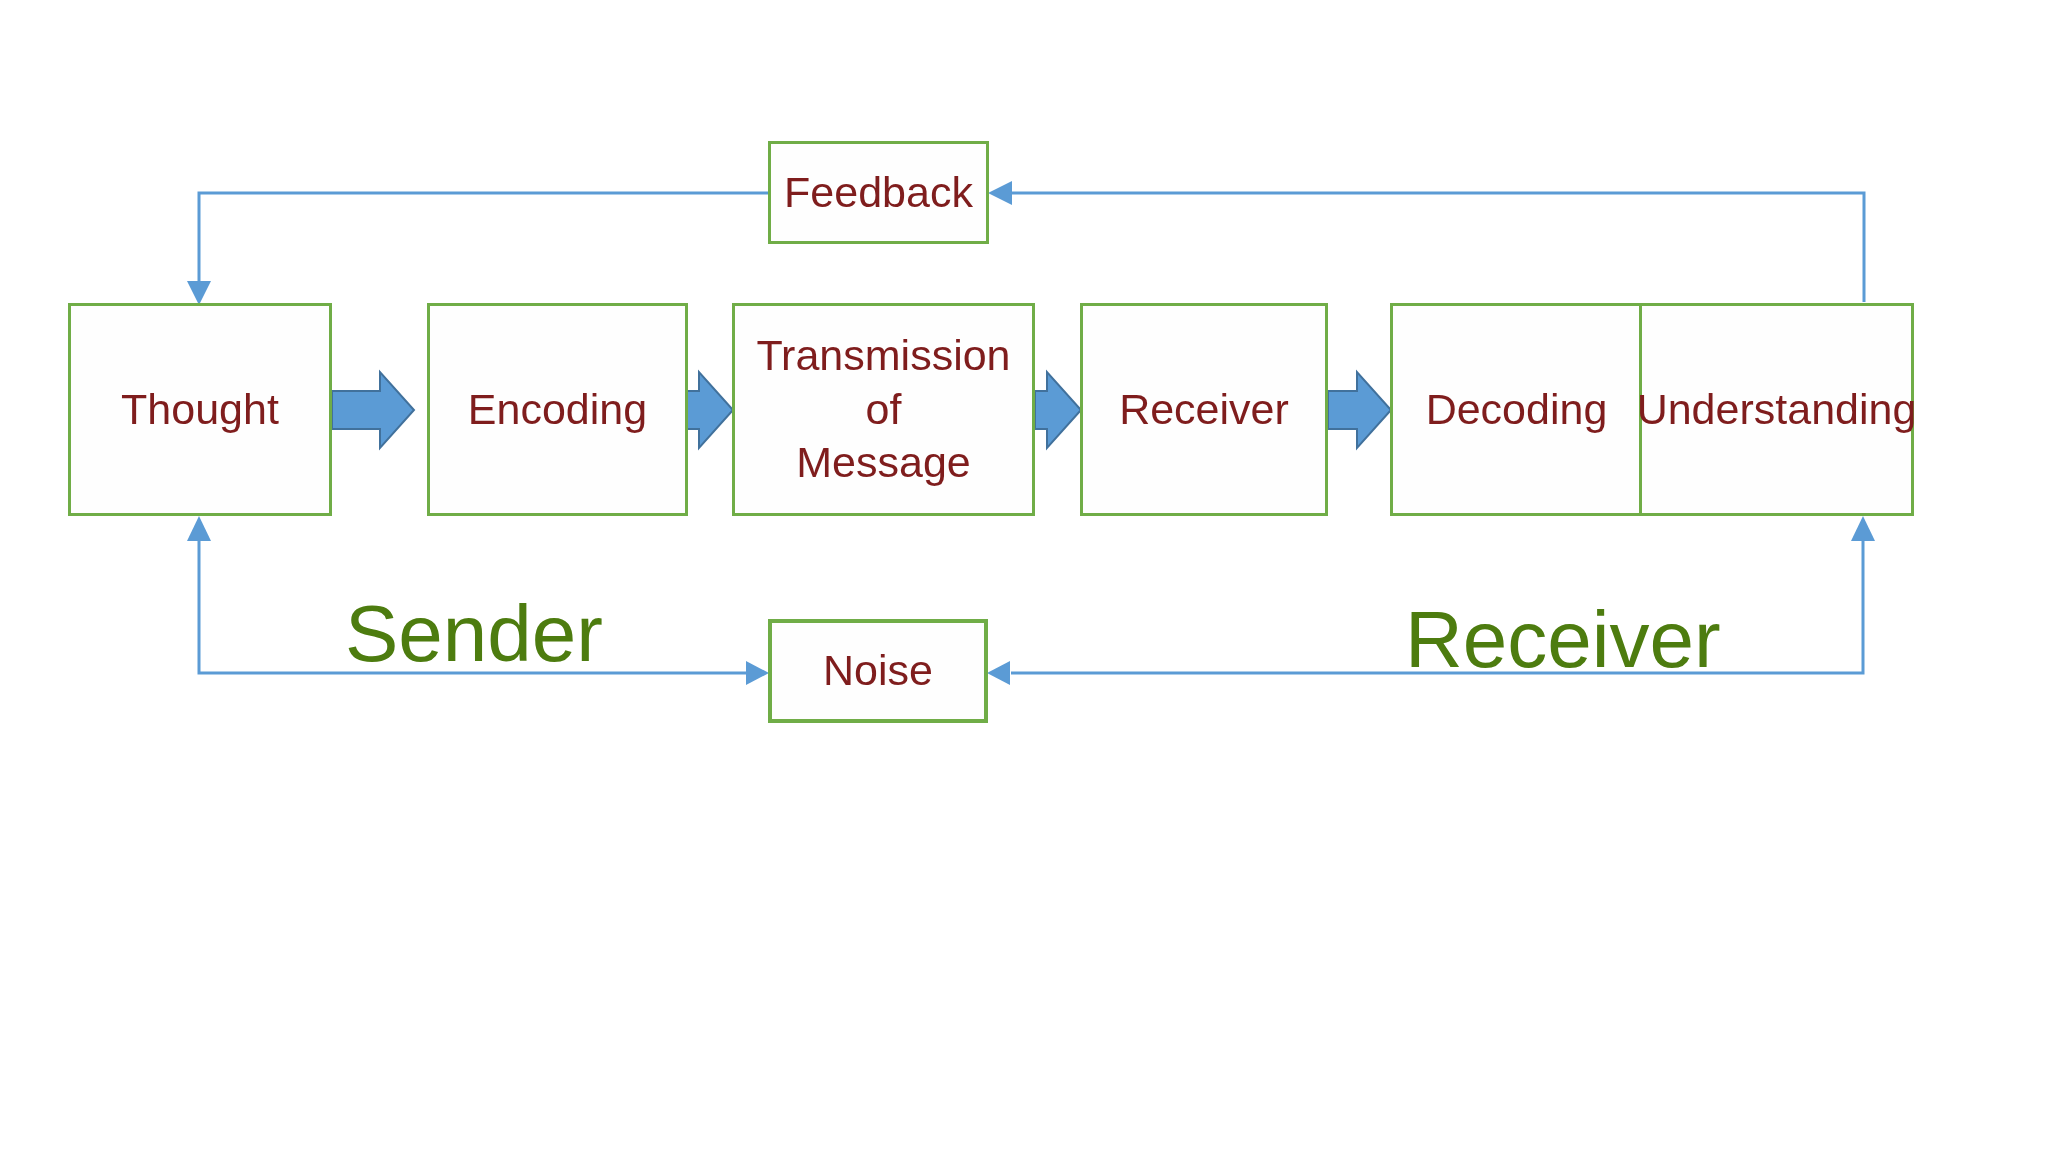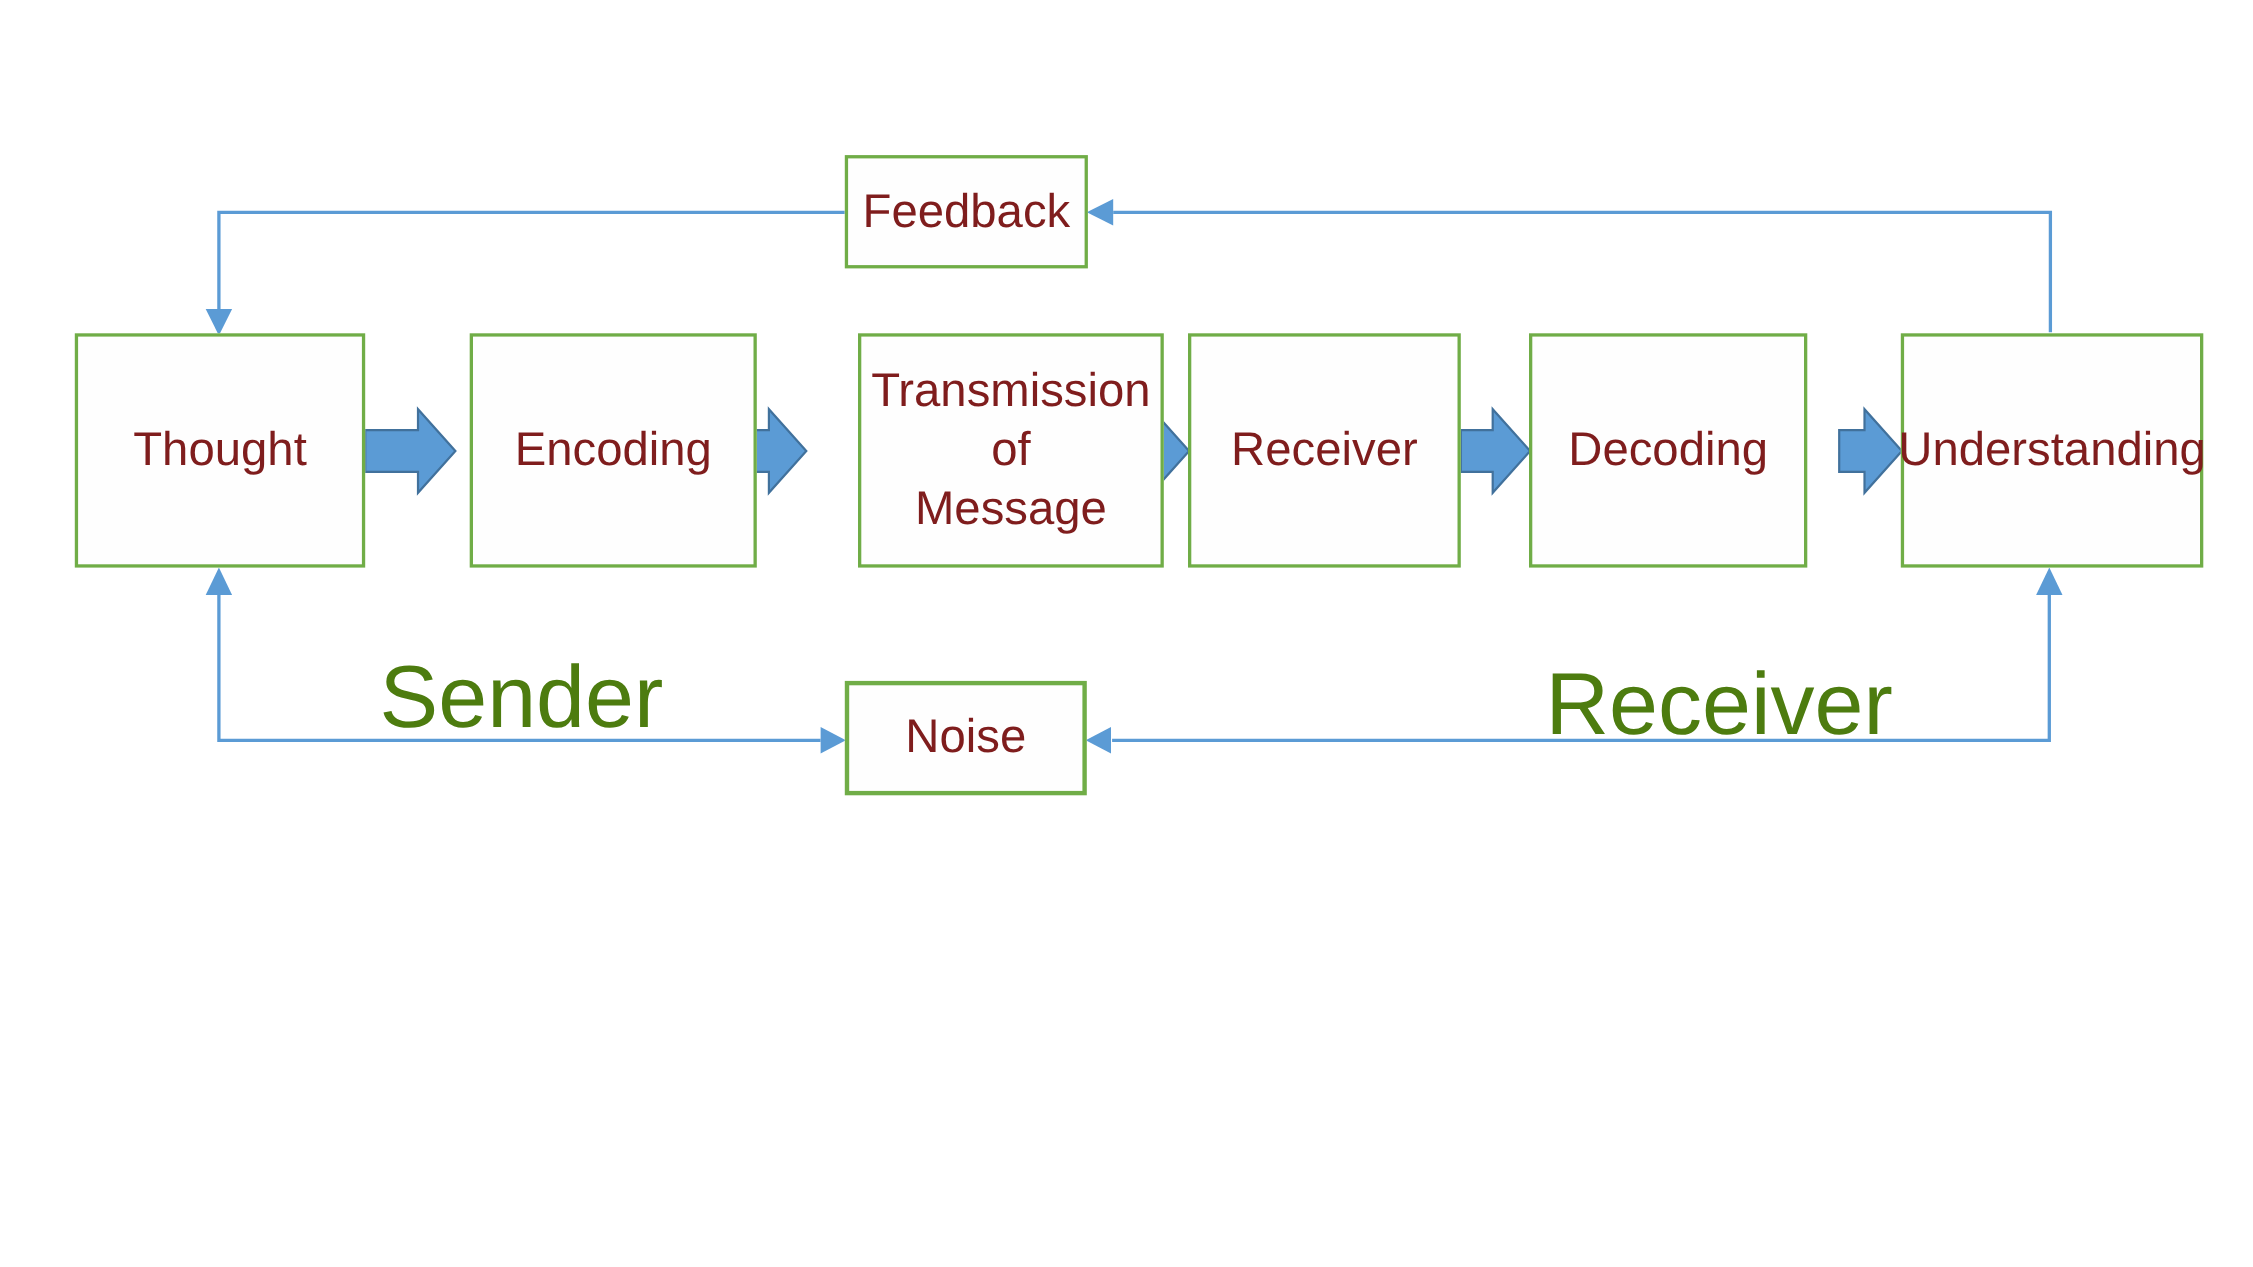--- a/index.html
+++ b/index.html
@@ -38,24 +38,24 @@
     text-align: center;
     color: #7f1d1d;
     font-size: 43px;
     line-height: 1.25;
     white-space: pre-line;
     z-index: 2;
   }
   .stage-row-y { top: 303px; height: 213px; }
   .b-thought        { left: 68px;   width: 264px; }
   .b-encoding       { left: 412px;  width: 261px; margin-left: 15px; }
-  .b-transmission   { left: 732px;  width: 278px; margin-left: 48px; }
+  .b-transmission   { left: 732px;  width: 303px; }
   .b-receiver       { left: 1080px; width: 248px; }
   .b-decoding       { left: 1390px; width: 253px; }
-  .b-understanding  { left: 1728px; width: 275px; }
+  .b-understanding  { left: 1639px; width: 275px; }
   .b-feedback { left: 768px; top: 141px; width: 221px; height: 103px; }
   .b-noise    { left: 768px; top: 619px; width: 220px; height: 104px; border-width: 4px; }
   .side-label {
     position: absolute;
     font-size: 80px;
     font-weight: 400;
     color: #4d7c0f;
     z-index: 2;
     white-space: nowrap;
   }

